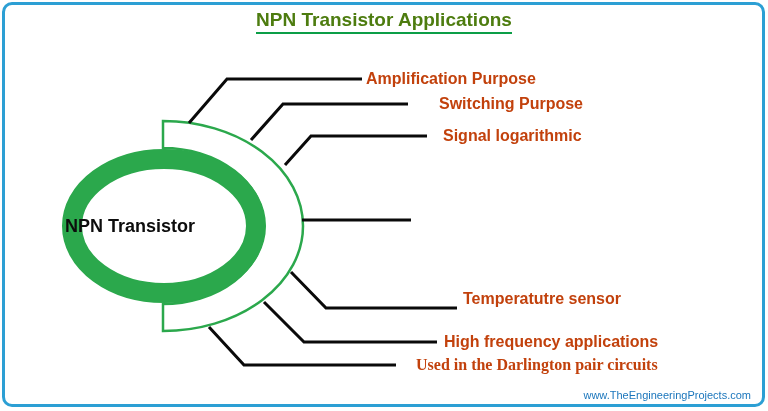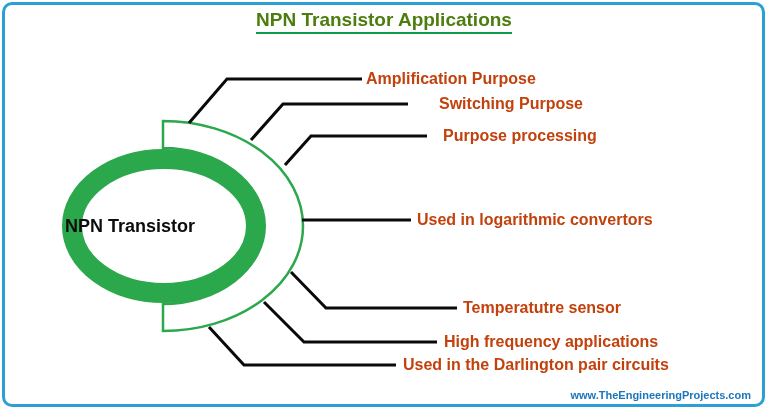--- a/index.html
+++ b/index.html
@@ -56,30 +56,30 @@
     color: #c2410c;
     font-size: 16px;
     font-weight: bold;
     line-height: 18px;
     white-space: nowrap;
   }
   .app-0 { left: 366px; top: 70px; }
   .app-1 { left: 415px; top: 95px; margin-left: 24px; }
   .app-2 { left: 443px; top: 127px; }
   .app-3 { left: 417px; top: 211px; }
-  .app-4 { left: 463px; top: 299px; }
+  .app-4 { left: 463px; top: 290px; }
   .app-5 { left: 444px; top: 333px; text-align: center; }
-  .app-6 { left: 403px; top: 356px; }
+  .app-6 { left: 416px; top: 356px; font-family: Liberation Serif, serif; }
   .watermark {
     position: absolute;
     right: 17px;
     bottom: 10px;
     color: #1B76BC;
     font-size: 11px;
-    font-weight: bold;
+    font-weight: normal;
     white-space: nowrap;
   }
 </style>
 </head>
 <body>
 
 <div class="canvas">
 
   <div class="frame"></div>
 
@@ -99,21 +99,20 @@
     <polyline points="302,220 411,220" fill="none" stroke="#0a0a0a" stroke-width="3"></polyline>
     <polyline points="291,272 326,308 457,308" fill="none" stroke="#0a0a0a" stroke-width="3"></polyline>
     <polyline points="264,302 304,342 437,342" fill="none" stroke="#0a0a0a" stroke-width="3"></polyline>
     <polyline points="209,327 244,365 396,365" fill="none" stroke="#0a0a0a" stroke-width="3"></polyline>
   </svg>
 
   <div class="center-label">NPN Transistor</div>
 
   <div class="app-label app-0">Amplification Purpose</div>
   <div class="app-label app-1">Switching Purpose</div>
-  <div class="app-label app-2">Purpose processing</div>
-  <div class="app-label app-3">Used in logarithmic convertors</div>
+  <div class="app-label app-2">Signal logarithmic</div>
   <div class="app-label app-4">Temperatutre sensor</div>
   <div class="app-label app-5">High frequency applications</div>
   <div class="app-label app-6">Used in the Darlington pair circuits</div>
 
   <div class="watermark">www.TheEngineeringProjects.com</div>
 
 </div>
 
 </body></html>

